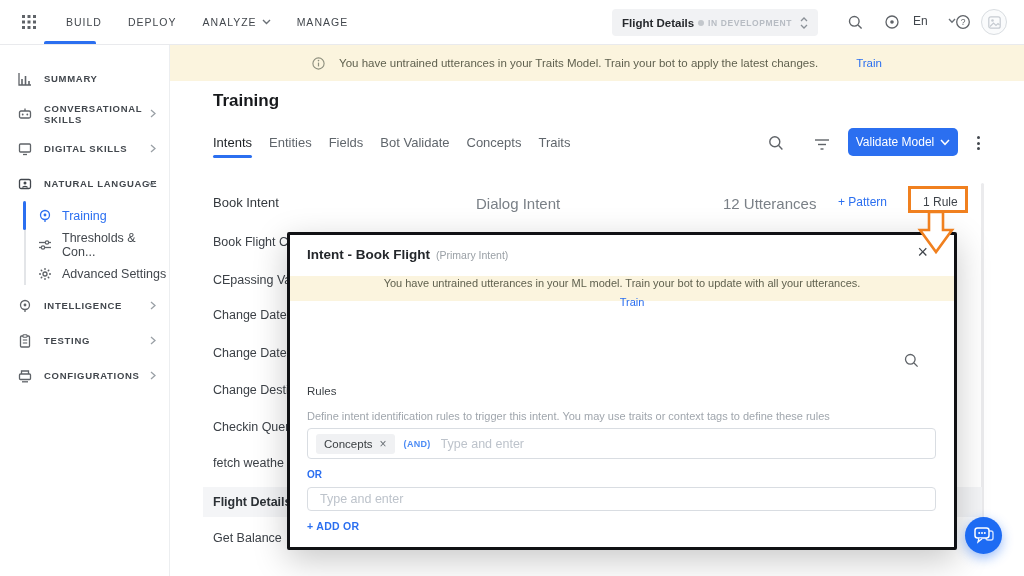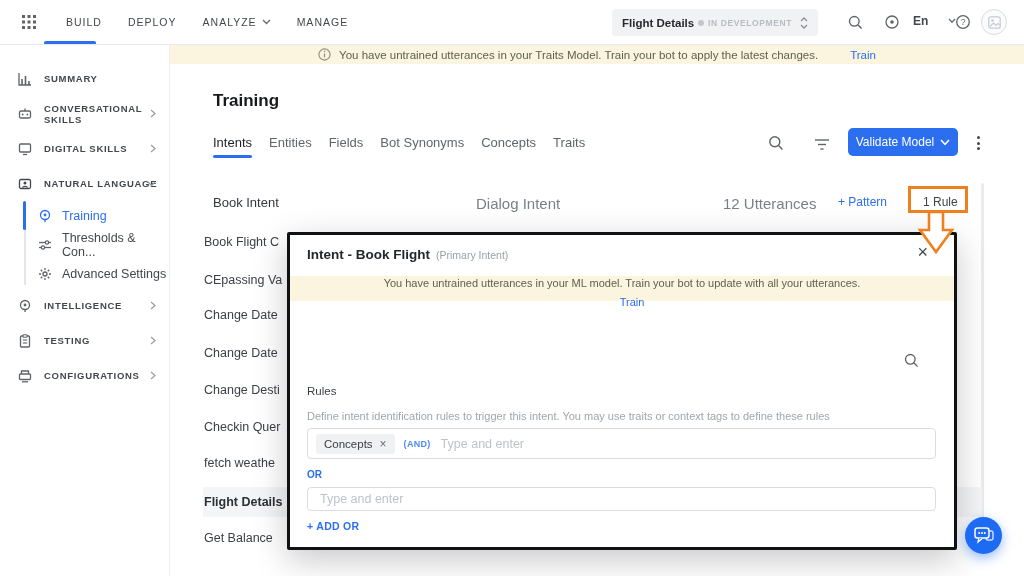--- a/index.html
+++ b/index.html
@@ -16,43 +16,43 @@
   .nav-item { font-size:10.5px; font-weight:400; letter-spacing:1px; color:#42474d; cursor:pointer; display:flex; align-items:center; gap:5px; }
   .nav-underline { position:absolute; left:44px; bottom:0; width:52px; height:3px; background:#2b6ff0; border-radius:2px 2px 0 0; }
   .bot-pill { position:absolute; left:612px; top:9px; width:206px; height:27px; background:#f1f2f4;
     border-radius:4px; display:flex; align-items:center; padding:0 10px; cursor:pointer; }
   .bot-name { font-size:11.5px; font-weight:700; color:#26292d; }
   .bot-status { margin-left:auto; display:flex; align-items:center; gap:4px; font-size:8.5px;
     font-weight:700; letter-spacing:.6px; color:#b7bcc3; }
   .status-dot { width:6px; height:6px; border-radius:50%; background:#c3c7cc; }
   .hdr-icon { position:absolute; top:11px; width:22px; height:22px; display:flex; align-items:center;
     justify-content:center; cursor:pointer; color:#5f6368; }
-  .lang { position:absolute; left:913px; top:14px; font-size:12px; color:#42474d; cursor:pointer; display:flex; gap:20px; align-items:center;font-weight:bold; }
+  .lang { position:absolute; left:913px; top:14px; font-size:12px; color:#42474d; cursor:pointer; display:flex; gap:20px; align-items:center; }
   .avatar { position:absolute; left:981px; top:9px; width:26px; height:26px; border-radius:50%;
     border:1.5px solid #d9dde1; display:flex; align-items:center; justify-content:center; background:#fafbfc; cursor:pointer; }
 
   
   #sidebar { position:absolute; left:0; top:45px; width:170px; height:531px; background:#fff;
     border-right:1px solid #eceef0; z-index:10; }
   .sb-list { position:absolute; left:0; top:16px; width:170px; }
   .sb-item { height:35px; display:flex; align-items:center; padding-left:18px; cursor:pointer; position:relative; }
   .sb-icon { width:14px; height:14px; margin-right:12px; flex:0 0 14px; color:#5f6368; }
   .sb-label { font-size:9.5px; font-weight:700; letter-spacing:.7px; color:#42474d; }
   .sb-chev { position:absolute; right:14px; color:#9aa0a6; }
   .sb-sub { height:29px; display:flex; align-items:center; padding-left:38px; cursor:pointer; position:relative; }
   .sb-sub-label { font-size:12.5px; color:#42474d; }
   .sb-sub .sb-icon { margin-right:10px; }
   .active-blue { color:#2b6ff0 !important; }
   .sub-rail { position:absolute; left:24px; top:156px; width:2px; height:84px; background:#e3e5e8; }
   .sub-rail-active { position:absolute; left:23px; top:156px; width:3px; height:29px; background:#2b6ff0; border-radius:2px; }
 
   
   #main { position:absolute; left:170px; top:45px; width:854px; height:531px; background:#fff; }
-  .banner { position:absolute; left:0; top:0; width:854px; height:19px; background:#fbf4de;
-    display:flex; align-items:center; justify-content:center; gap:8px; }
+  .banner { position:absolute; left:0; top:0; width:854px; height:36px; background:#fbf4de;
+    display:flex; align-items:center; justify-content:center; gap:14px; }
   .banner-text { font-size:11.5px; color:#60614f; }
   .banner-link { font-size:11.5px; color:#2b6ff0; margin-left:24px; cursor:pointer; }
   .page-title { position:absolute; left:43px; top:46px; font-size:17px; font-weight:700; color:#17191c; }
   .tabs { position:absolute; left:43px; top:90px; display:flex; gap:17px; }
   .tab { font-size:13px; color:#60666c; cursor:pointer; padding-bottom:8px; position:relative; }
   .tab.active { color:#1d2125; font-weight:500; }
   .tab.active .tab-line { position:absolute; left:0; bottom:0; width:100%; height:3px; background:#2b6ff0; border-radius:2px; }
   .ctl-icon { position:absolute; top:90px; width:16px; height:16px; color:#5f6368; cursor:pointer; }
   .validate-btn { position:absolute; left:678px; top:83px; width:110px; height:28px; background:#2b6ff0;
     border:none; border-radius:5px; color:#fff; font-size:12px; font-weight:500; cursor:pointer;
@@ -61,21 +61,21 @@
     display:flex; flex-direction:column; align-items:center; justify-content:center; gap:2.5px; }
   .kebab i { width:3px; height:3px; border-radius:50%; background:#42474d; }
 
   
   .row-main { position:absolute; left:0; top:143px; width:812px; height:32px; }
   .cell { position:absolute; top:7px; }
   .row-name { font-size:13px; color:#33383d; }
   .row-muted { font-size:15px; color:#7a8087; }
   .row-link { font-size:12px; color:#2b6ff0; cursor:pointer; }
   .row-rule { font-size:12px; color:#3f444a; cursor:pointer; }
-  .prow { position:absolute; left:34px; font-size:12.5px; color:#3c4147; white-space:nowrap; cursor:pointer; }
+  .prow { position:absolute; left:43px; font-size:12.5px; color:#3c4147; white-space:nowrap; cursor:pointer; }
   .prow-bg { position:absolute; left:33px; top:442px; width:779px; height:30px; background:#f4f5f7; }
   .scroll-track { position:absolute; left:811px; top:138px; width:3px; height:362px; background:#ebebed; border-radius:2px; }
 
   
   #modal { position:absolute; left:287px; top:232px; width:670px; height:318px; background:#fff;
     border:3px solid #101114; border-radius:2px; z-index:20; box-shadow:0 10px 34px rgba(0,0,0,.22); }
   .m-title-row { position:absolute; left:17px; top:12px; display:flex; align-items:baseline; gap:6px; }
   .m-title { font-size:13.5px; font-weight:700; color:#24272b; }
   .m-subtitle { font-size:10.5px; color:#9aa0a6; }
   .m-close { position:absolute; right:26px; top:6px; font-size:18px; color:#42474d; cursor:pointer; line-height:22px; }
@@ -353,21 +353,21 @@
     <span class="banner-text">You have untrained utterances in your Traits Model. Train your bot to apply the latest changes.</span>
     <span class="banner-link">Train</span>
   </div>
 
   <div class="page-title">Training</div>
 
   <div class="tabs">
     <span class="tab active"><span>Intents</span><span class="tab-line"></span></span>
     <span class="tab">Entities</span>
     <span class="tab">Fields</span>
-    <span class="tab">Bot Synonyms</span>
+    <span class="tab">Bot Validate</span>
     <span class="tab">Concepts</span>
     <span class="tab">Traits</span>
   </div>
 
   <span class="ctl-icon" style="left:598px">
     <svg width="16" height="16" viewBox="0 0 16 16">
         <circle cx="6.8" cy="6.8" r="5" fill="none" stroke="#5f6368" stroke-width="1.4"></circle>
         <line x1="10.6" y1="10.6" x2="14.4" y2="14.4" stroke="#5f6368" stroke-width="1.4"></line>
       </svg>
   </span>

